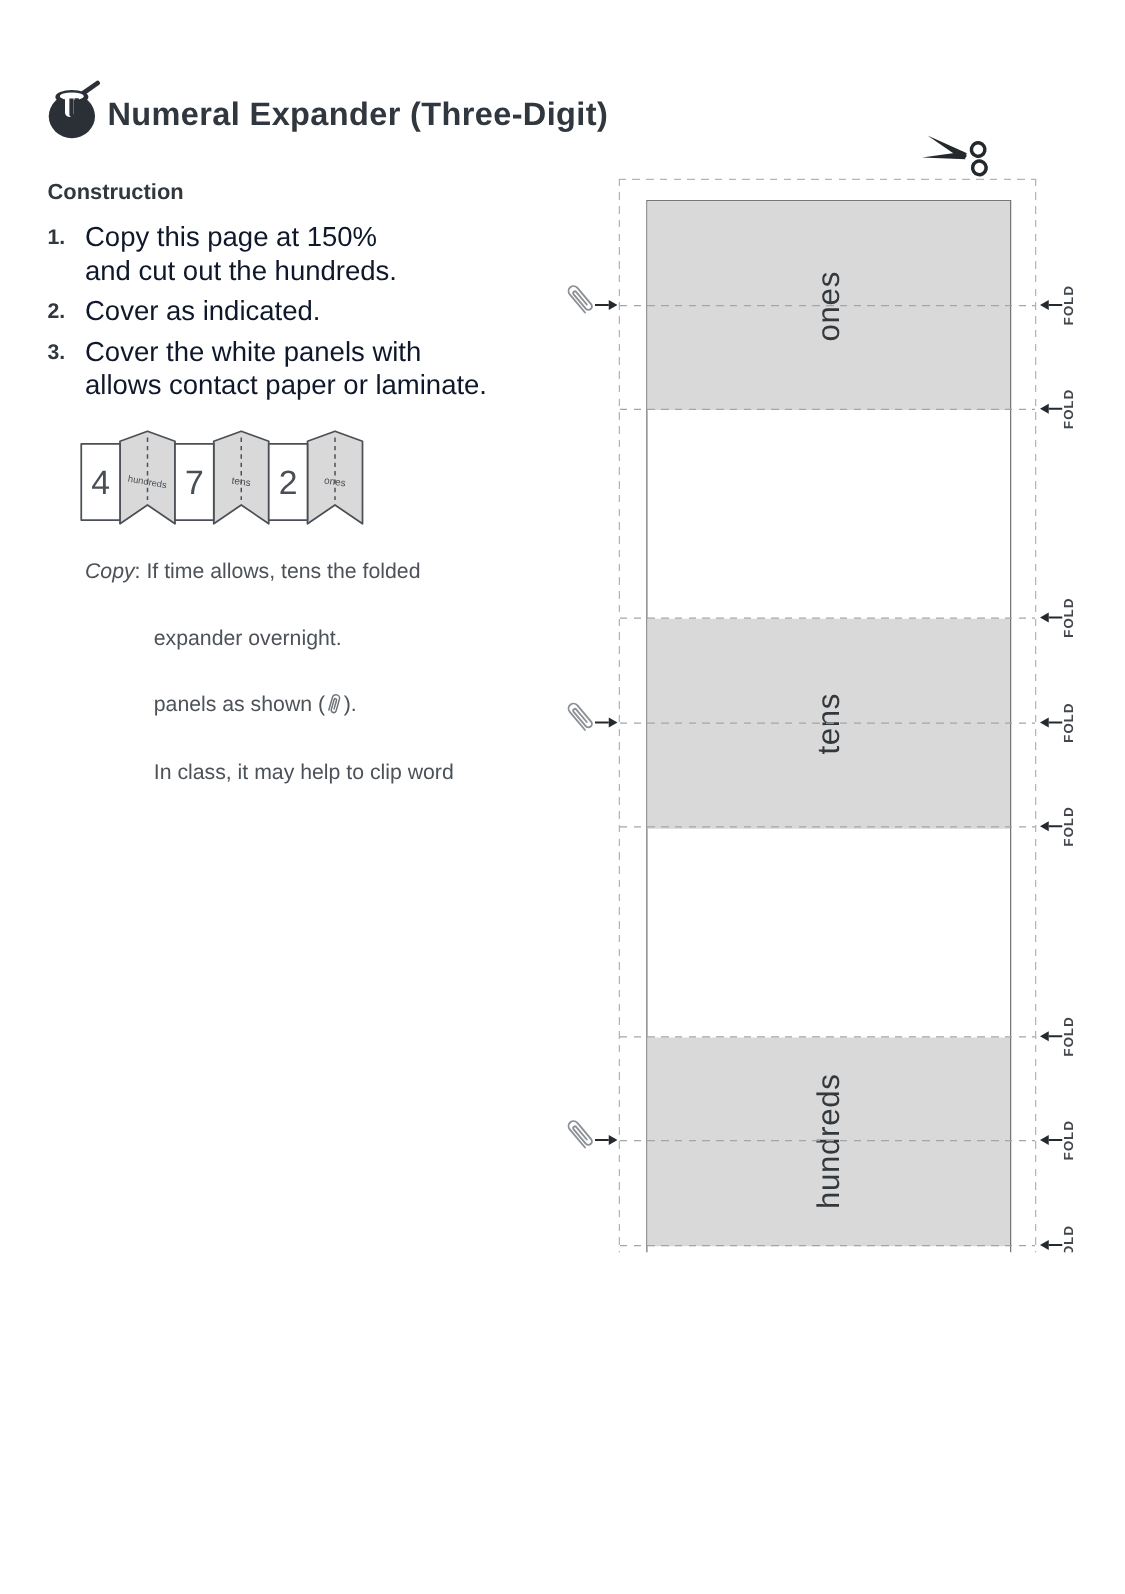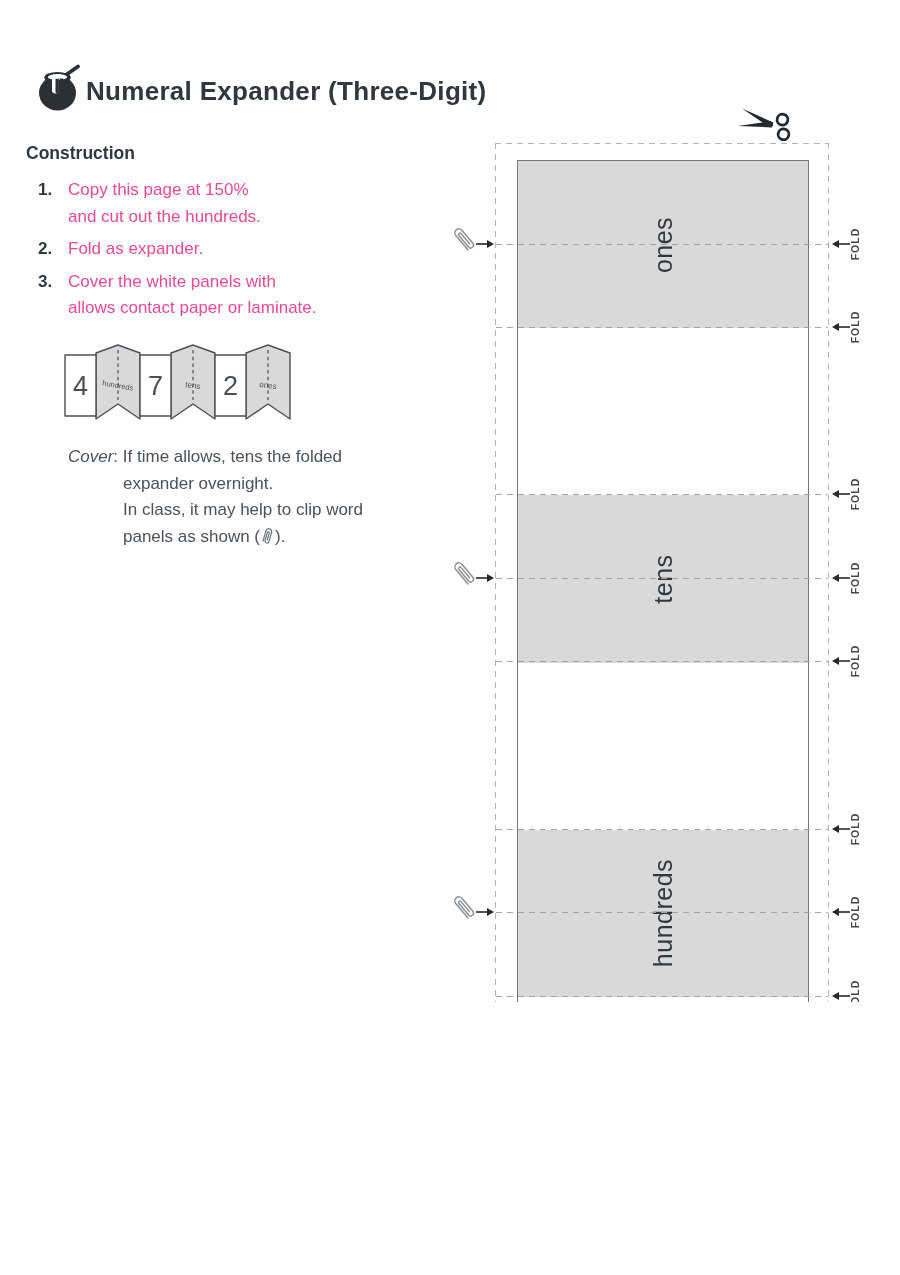--- a/index.html
+++ b/index.html
@@ -4,29 +4,29 @@
 <style>
   html,body{margin:0;padding:0;background:#fff;}
   #page{position:relative;width:900px;height:1002px;background:#ffffff;overflow:hidden;
         font-family:"Liberation Sans",sans-serif;color:#4c5258;}
   .abs{position:absolute;}
 
   
   #title{left:86px;top:76px;font-size:26px;font-weight:bold;color:#31373e;letter-spacing:.3px;}
 
   
-  #construction-heading{left:26px;top:143px;font-size:17.5px;font-weight:bold;color:#31373e;text-align:center;}
+  #construction-heading{left:38px;top:143px;font-size:17.5px;font-weight:bold;color:#31373e;text-align:center;}
   #steps{left:38px;top:177px;width:430px;}
   .step{display:flex;margin-bottom:6px;}
   .step-num{width:30px;flex:0 0 30px;font-weight:bold;color:#31373e;font-size:17px;line-height:26.5px;}
-  .step-text{font-size:17px;line-height:26.5px;color:#ec4899;}
+  .step-text{font-size:22px;line-height:26.5px;color:#0f172a;}
 
   
   #note{left:68px;top:444px;width:370px;font-size:17px;line-height:26.5px;color:#4c5258;}
-  #note .cont{margin-left:55px;}
+  #note .cont{margin-left:55px;margin-top:27px;}
   .italic{font-style:italic;}
 
   
   #copyright{left:21px;top:1167px;transform:rotate(-90deg);transform-origin:0 0;
              font-size:9px;color:#9aa0a5;white-space:nowrap;letter-spacing:.3px;}
 
   
   #cutout{left:495px;top:143px;width:334px;height:1043px;}
   .cutedge-h{position:absolute;height:1px;left:0;width:334px;
              background:repeating-linear-gradient(to right,#b5b5b5 0 6px,transparent 6px 11px);}
@@ -65,21 +65,21 @@
     <div class="step">
       <div class="step-num">1.</div>
       <div class="step-text">
         <div>Copy this page at 150%</div>
         <div>and cut out the hundreds.</div>
       </div>
     </div>
     <div class="step">
       <div class="step-num">2.</div>
       <div class="step-text">
-        <div>Fold as expander.</div>
+        <div>Cover as indicated.</div>
       </div>
     </div>
     <div class="step">
       <div class="step-num">3.</div>
       <div class="step-text">
         <div>Cover the white panels with</div>
         <div>allows contact paper or laminate.</div>
       </div>
     </div>
   </div>
@@ -102,28 +102,28 @@
       <text x="16.5" y="51" font-size="27" text-anchor="middle">4</text>
       <text x="91.5" y="51" font-size="27" text-anchor="middle">7</text>
       <text x="166.5" y="51" font-size="27" text-anchor="middle">2</text>
       <text x="54" y="44" font-size="7.5" text-anchor="middle" transform="rotate(10 54 41)">hundreds</text>
       <text x="129" y="44" font-size="8" text-anchor="middle" transform="rotate(8 129 41)">tens</text>
       <text x="204" y="44" font-size="8" text-anchor="middle" transform="rotate(8 204 41)">ones</text>
     </g>
   </svg>
 
   <div class="abs" id="note">
-    <div><span class="italic">Cover</span><span>: If time allows, tens the folded</span></div>
+    <div><span class="italic">Copy</span><span>: If time allows, tens the folded</span></div>
     <div class="cont">expander overnight.</div>
-    <div class="cont">In class, it may help to clip word</div>
     <div class="cont"><span>panels as shown (</span><svg width="15" height="20" viewBox="0 0 15 20" style="vertical-align:-4px">
           <g transform="rotate(16 7.5 10)">
             <path d="M4.6,16 V5.5 a2.9,2.9 0 0 1 5.8,0 V15 a2,2 0 0 1 -4,0 V6.8 a1,1 0 0 1 2,0 V14" fill="none" stroke="#6f7478" stroke-width="1.2" stroke-linecap="round"></path>
           </g>
         </svg><span>).</span></div>
+    <div class="cont">In class, it may help to clip word</div>
   </div>
 
   <div class="abs" id="cutout">
 
     <div class="cutedge-h" style="top:0"></div>
     <div class="cutedge-h" style="top:1042px"></div>
     <div class="cutedge-v" style="left:0"></div>
     <div class="cutedge-v" style="left:333px"></div>
 
     <svg class="marker-svg" style="left:243px;top:-36px;transform:rotate(14deg)" width="58" height="34" viewBox="0 0 58 34">

